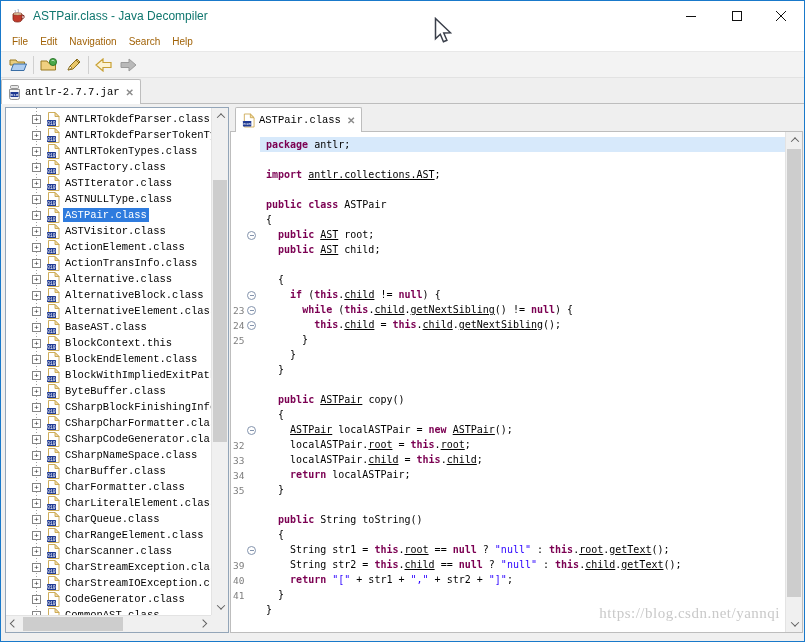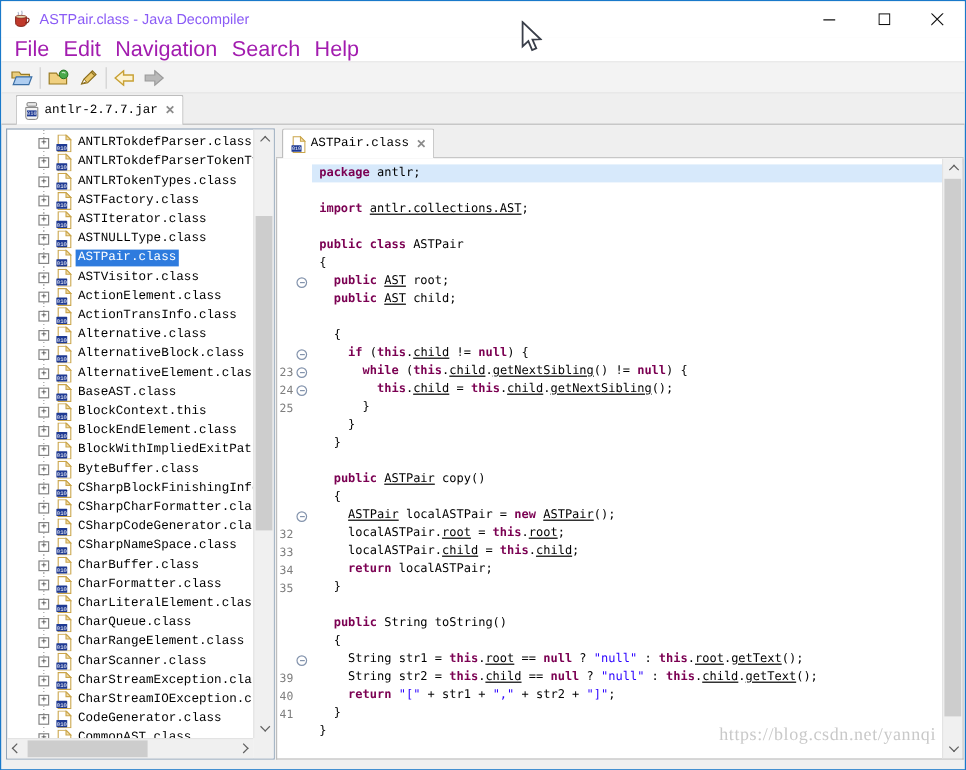--- a/index.html
+++ b/index.html
@@ -2,36 +2,36 @@
 <html><head>
 <meta charset="utf-8">
 <style>
   * { margin:0; padding:0; box-sizing:border-box; }
   html,body { width:805px; height:642px; font-family:"Liberation Sans", sans-serif; }
   #window { position:relative; width:805px; height:642px; background:#f0f0f0;
             border:1px solid #1979ca; overflow:hidden; }
 
   
   .titlebar { height:30px; background:#ffffff; display:flex; align-items:center; padding-left:9px; }
-  .title-text { font-size:12px; color:#8b5cf6; margin-left:7px; flex:1; }
+  .title-text { font-size:12px; color:#0f766e; margin-left:7px; flex:1; }
   .win-controls { display:flex; height:30px; }
   .win-btn { width:45px; height:30px; display:flex; align-items:center; justify-content:center; }
 
   
   .menubar { height:20px; background:#ffffff; display:flex; align-items:center; padding-left:5px; }
-  .menu-item { font-size:18px; color:#a21caf; padding:2px 6px; }
+  .menu-item { font-size:10px; color:#a16207; padding:2px 6px; }
 
   
   .toolbar { height:27px; background:#f3f3f3; border-top:1px solid #e8e8e8; border-bottom:1px solid #e2e2e2;
              display:flex; align-items:center; padding-left:5px; }
   .tool-btn { width:24px; height:23px; display:flex; align-items:center; justify-content:center; }
   .tool-sep { width:1px; height:18px; background:#d0d0d0; margin:0 3px; }
 
   
-  .jarstrip { height:26px; background:#efefef; border-bottom:1px solid #bdbdbd; display:flex; align-items:flex-end; padding-left:12px; }
+  .jarstrip { height:26px; background:#efefef; border-bottom:1px solid #bdbdbd; display:flex; align-items:flex-end; padding-left:0; }
   .tab { background:#ffffff; border:1px solid #bdbdbd; border-bottom:none; height:25px; margin-bottom:-1px;
          display:flex; align-items:center; padding:0 6px; gap:4px; border-radius:2px 2px 0 0; }
   .tab-label { font-family:"Liberation Mono", monospace; font-size:10.5px; color:#000; }
   .tab-close { font-size:10px; color:#8b8b8b; font-weight:bold; padding-left:2px; }
 
   
   #tree-panel { position:absolute; left:4px; top:106px; width:224px; height:526px;
                 border:1px solid #93a5b8; background:#fff;
                 display:grid; grid-template-columns:1fr 17px; grid-template-rows:1fr 17px; }
   #tree-rows { overflow:hidden; padding-top:3px; position:relative;

